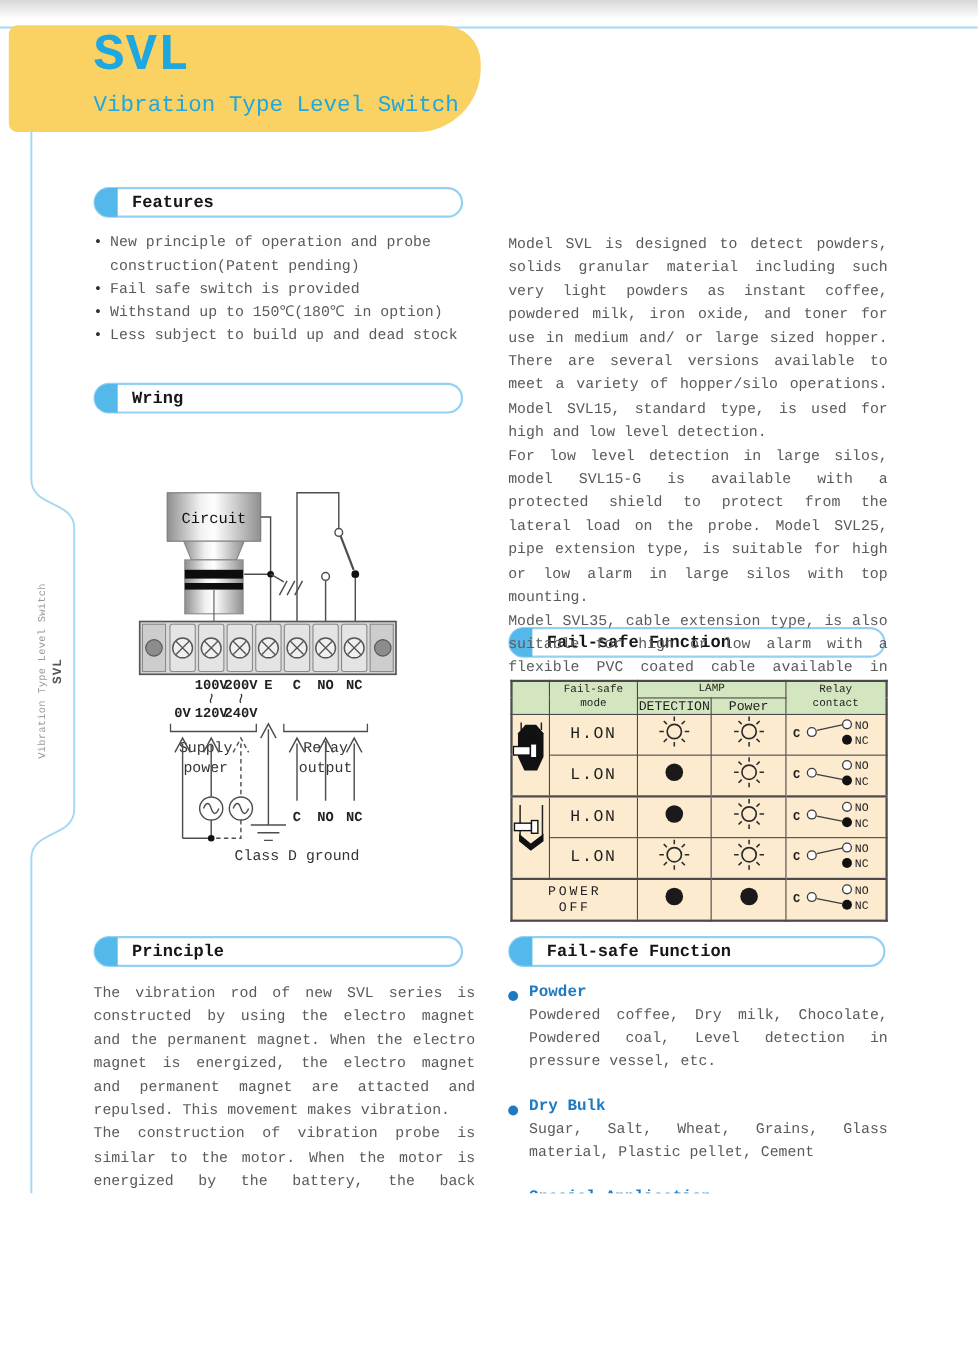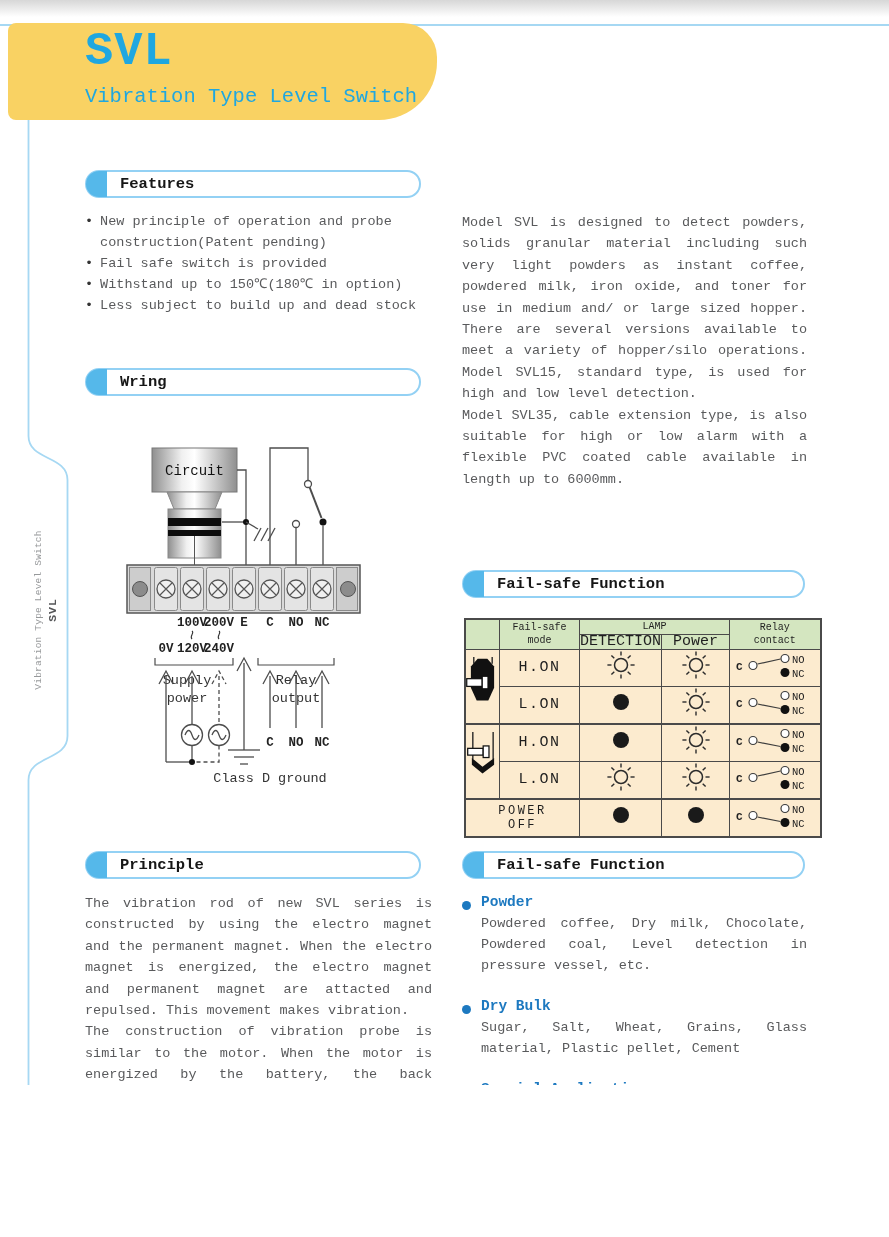--- a/index.html
+++ b/index.html
@@ -43,21 +43,21 @@
   .app-dot{width:9px;height:9px;border-radius:50%;background:#1d79c0;flex:0 0 auto;}
   .app-title{font-size:14.5px;font-weight:bold;color:#1d79c0;}
   .app-body{margin:3px 0 0 19px;font-size:13.5px;line-height:21px;color:#595a5c;text-align:justify;}
   
   .fstable{position:absolute;left:464px;top:618px;border-collapse:collapse;background:#fcebcf;
           border:2px solid #4a4a4a;}
   .fstable td,.fstable th{border:1px solid #4a4a4a;padding:0;text-align:center;vertical-align:middle;
           font-weight:normal;color:#1f1f1f;}
   .fstable th{background:#d4e6c0;}
   .th1{font-size:10px;line-height:13px;}
-  .th2{font-size:15px;line-height:12px;}
+  .th2{font-size:12px;line-height:12px;}
   .corner{background:#d4e6c0 linear-gradient(to bottom right,rgba(0,0,0,0) calc(50% - .7px),#4a4a4a calc(50% - .7px),#4a4a4a calc(50% + .7px),rgba(0,0,0,0) calc(50% + .7px));}
   .mode{font-size:15px;letter-spacing:1.5px;color:#1a1a1a;}
   .poff{font-size:12px;letter-spacing:2.5px;line-height:14px;}
   .fstable tr.grp td{border-top-width:2px;}
   
   .wl{font-size:12.5px;font-weight:600;fill:#222;}
   .ws{font-size:13.5px;fill:#333;}
   .wc{font-size:14px;fill:#111;}
 </style>
 </head>
@@ -81,21 +81,21 @@
     <div class="tab-inner">
       <span class="tab-sub">Vibration Type Level Switch</span>
       <span class="tab-code">SVL</span>
     </div>
   </div>
 
   <div class="heading" style="left:85px;top:170px;width:332px;">
     <span class="cap"></span>
     <span class="txt">Features</span>
   </div>
-  <div class="heading" style="left:85px;top:368px;width:332px;">
+  <div class="heading" style="left:85px;top:348px;width:332px;">
     <span class="cap"></span>
     <span class="txt">Wring</span>
   </div>
   <div class="heading" style="left:462px;top:570px;width:339px;">
     <span class="cap"></span>
     <span class="txt">Fail-safe Function</span>
   </div>
   <div class="heading" style="left:85px;top:851px;width:332px;">
     <span class="cap"></span>
     <span class="txt">Principle</span>
@@ -119,20 +119,21 @@
         <span>Withstand up to 150℃(180℃ in option)</span>
       </div>
       <div class="feat-item">
         <span class="feat-dot">•</span>
         <span>Less subject to build up and dead stock</span>
       </div>
     </div>
 
   <div class="paras" id="desc">
       <p>Model SVL is designed to detect powders, solids granular material including such very light powders as instant coffee, powdered milk, iron oxide, and toner for use in medium and/ or large sized hopper. There are several versions available to meet a variety of hopper/silo operations. Model SVL15, standard type, is used for high and low level detection.</p>
+      <p>For low level detection in large silos, model SVL15-G is available with a protected shield to protect from the lateral load on the probe. Model SVL25, pipe extension type, is suitable for high or low alarm in large silos with top mounting.</p>
       <p>Model SVL35, cable extension type, is also suitable for high or low alarm with a flexible PVC coated cable available in length up to 6000mm.</p>
     </div>
   <div class="paras" id="princ">
       <p>The vibration rod of new SVL series is constructed by using the electro magnet and the permanent magnet. When the electro magnet is energized, the electro magnet and permanent magnet are attacted and repulsed. This movement makes vibration.</p>
       <p>The construction of vibration probe is similar to the motor. When the motor is energized by the battery, the back electromotive current is generated by the influence of permanent magnet and coil. When the vibration rod is covered with solids or powdered material, the current flowing to the lead wire is increased by damping of the back electromotive current. The amplifier detects the shifting of current level, and converts to output signal.</p>
     </div>
 
   <div class="apps" id="apps">
       <div class="app-item">
         <div class="app-head">

